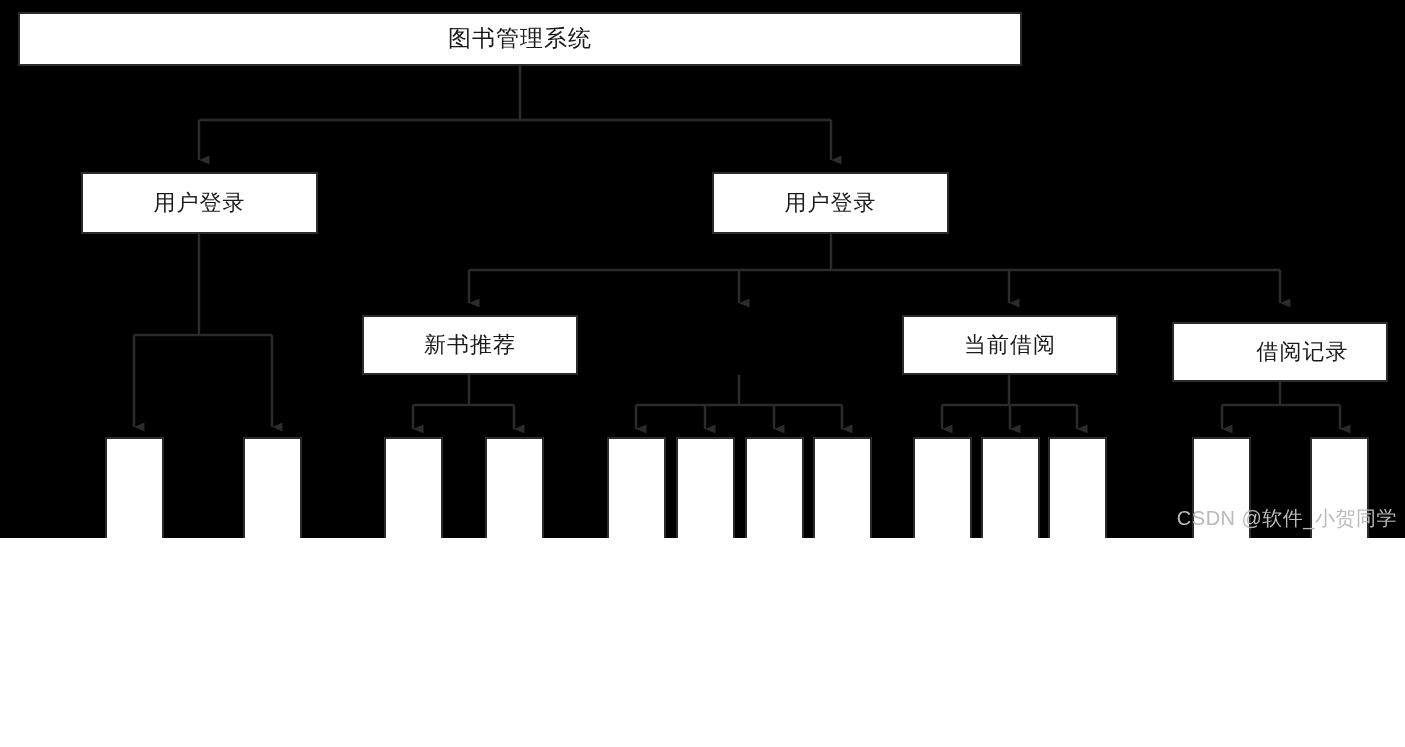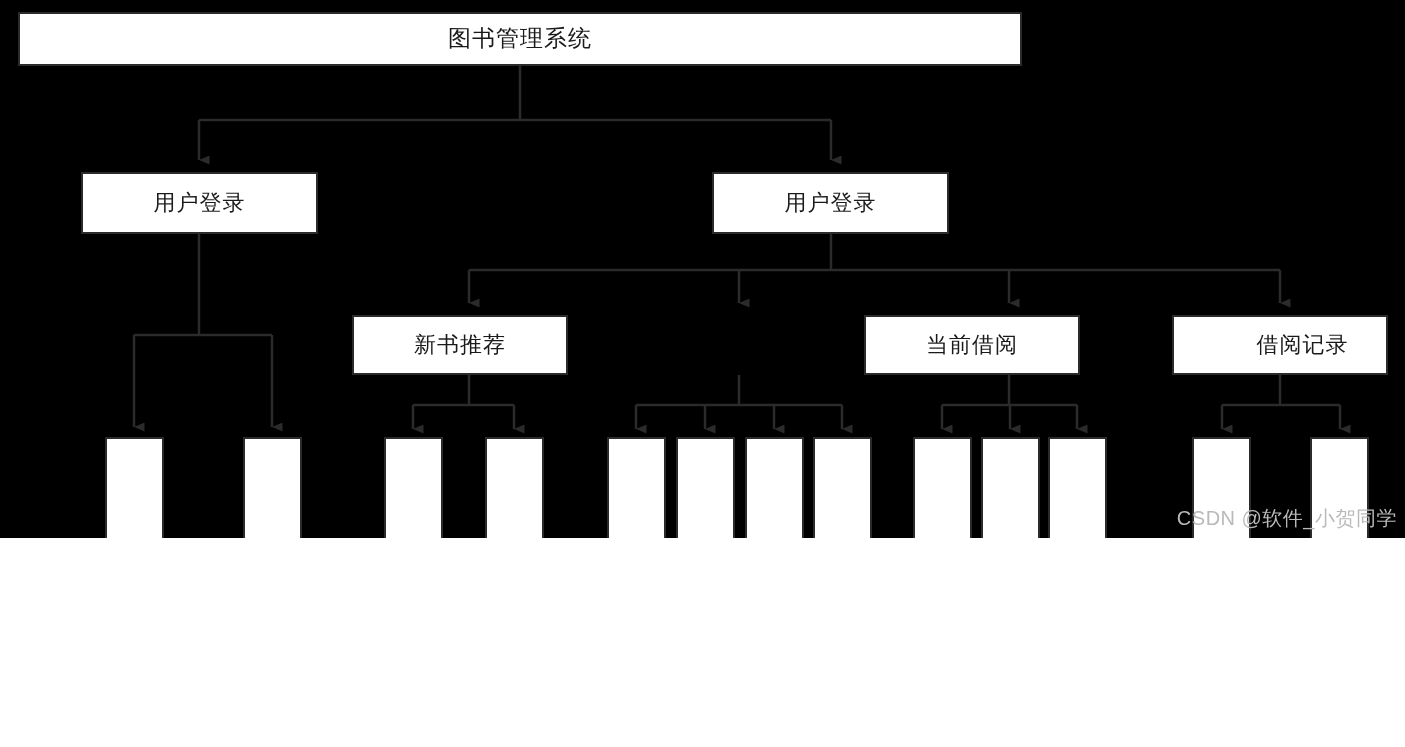--- a/index.html
+++ b/index.html
@@ -136,27 +136,27 @@
     <span class="label">图书管理系统</span>
   </div>
 
   <div class="node horiz" style="left:81px; top:172px; width:237px; height:62px;">
     <span class="label">用户登录</span>
   </div>
   <div class="node horiz" style="left:712px; top:172px; width:237px; height:62px;">
     <span class="label">用户登录</span>
   </div>
 
-  <div class="node horiz" style="left:352px; top:315px; width:216px; height:60px;">
+  <div class="node horiz" style="left:362px; top:315px; width:216px; height:60px;">
     <span class="label">新书推荐</span>
   </div>
-  <div class="node horiz" style="left:864px; top:315px; width:216px; height:60px;">
+  <div class="node horiz" style="left:902px; top:315px; width:216px; height:60px;">
     <span class="label">当前借阅</span>
   </div>
-  <div class="node horiz" style="left:1172px; top:315px; width:216px; height:60px;padding-left:45px;">
+  <div class="node horiz" style="left:1172px; top:322px; width:216px; height:60px;padding-left:45px;">
     <span class="label">借阅记录</span>
   </div>
 
   <div class="node vert" style="left:105px; top:437px; width:59px; height:298px;">
     <span class="label">用户登录</span>
   </div>
   <div class="node vert" style="left:243px; top:437px; width:59px; height:298px;">
     <span class="label">注销登录</span>
   </div>
 

